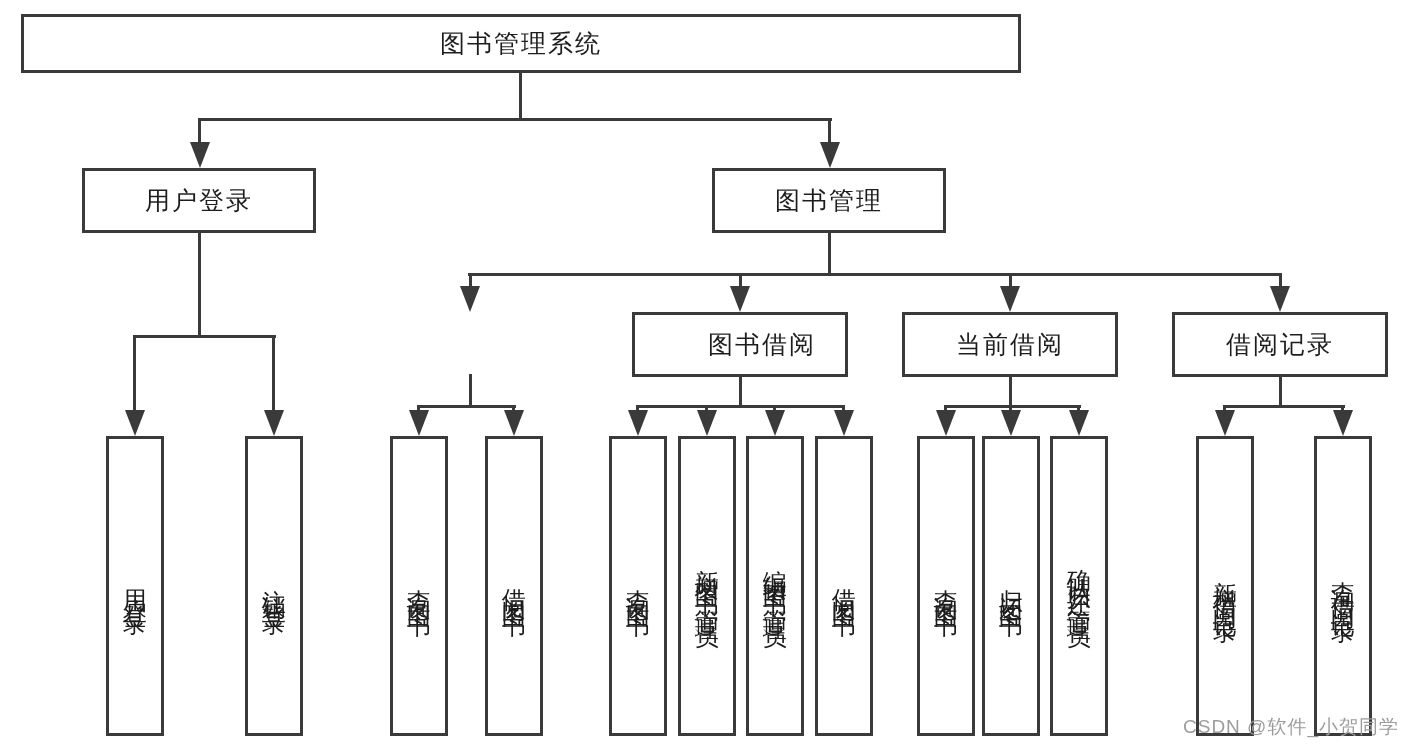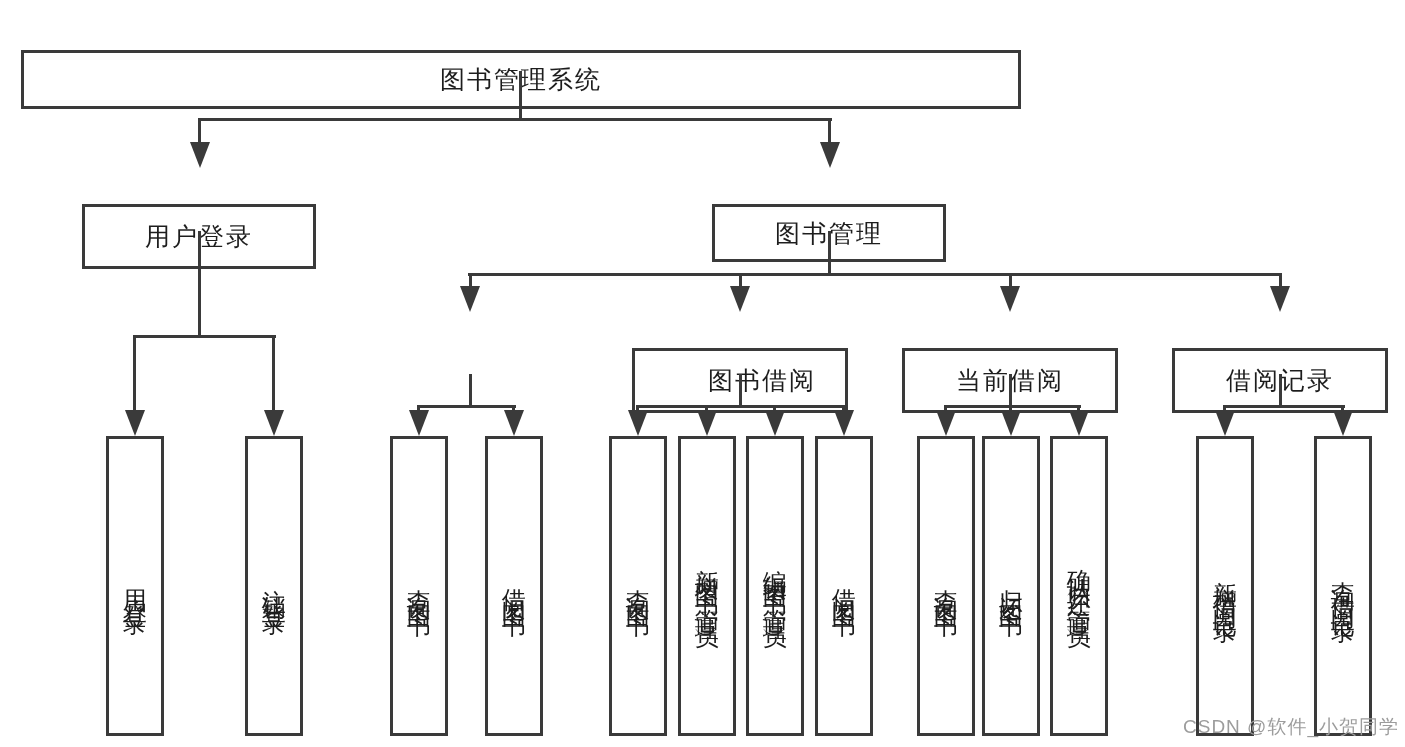--- a/index.html
+++ b/index.html
@@ -20,21 +20,21 @@
   .box {
     position: absolute;
     box-sizing: border-box;
     border: 3px solid var(--line);
     background: #fff;
     display: flex;
     align-items: center;
     justify-content: center;
     color: var(--text);
   }
-  .hbox { font-size: 25px; letter-spacing: 2px; white-space: nowrap; margin-top: 36px; }
+  .hbox { font-size: 25px; letter-spacing: 2px; white-space: nowrap; }
   .vbox {
     writing-mode: vertical-rl;
     text-orientation: mixed;
     font-size: 24px;
     letter-spacing: 8px;
     line-height: 1.15;
   }
   .hl, .vl { position: absolute; background: var(--line); }
   .hl { height: 3px; }
   .vl { width: 3px; }
@@ -65,21 +65,21 @@
 
   <div class="vl" style="left:519px; top:71px; height:49px;"></div>
   <div class="hl" style="left:198px; top:118px; width:634px;"></div>
 
   <div class="vl" style="left:198px; top:118px; height:30px;"></div>
   <div class="ah" style="left:190px; top:142px;"></div>
   <div class="vl" style="left:828px; top:118px; height:30px;"></div>
   <div class="ah" style="left:820px; top:142px;"></div>
 
   <div class="box hbox" style="left:82px; top:168px; width:234px; height:65px;">用户登录</div>
-  <div class="box hbox" style="left:712px; top:168px; width:234px; height:58px;">图书管理</div>
+  <div class="box hbox" style="left:712px; top:168px; width:234px; height:65px;">图书管理</div>
 
   <div class="vl" style="left:198px; top:231px; height:105px;"></div>
   <div class="hl" style="left:133px; top:335px; width:143px;"></div>
   <div class="vl" style="left:133px; top:335px; height:78px;"></div>
   <div class="ah" style="left:125px; top:410px;"></div>
   <div class="vl" style="left:272px; top:335px; height:78px;"></div>
   <div class="ah" style="left:264px; top:410px;"></div>
 
   <div class="vl" style="left:828px; top:231px; height:45px;"></div>
   <div class="hl" style="left:468px; top:273px; width:814px;"></div>

